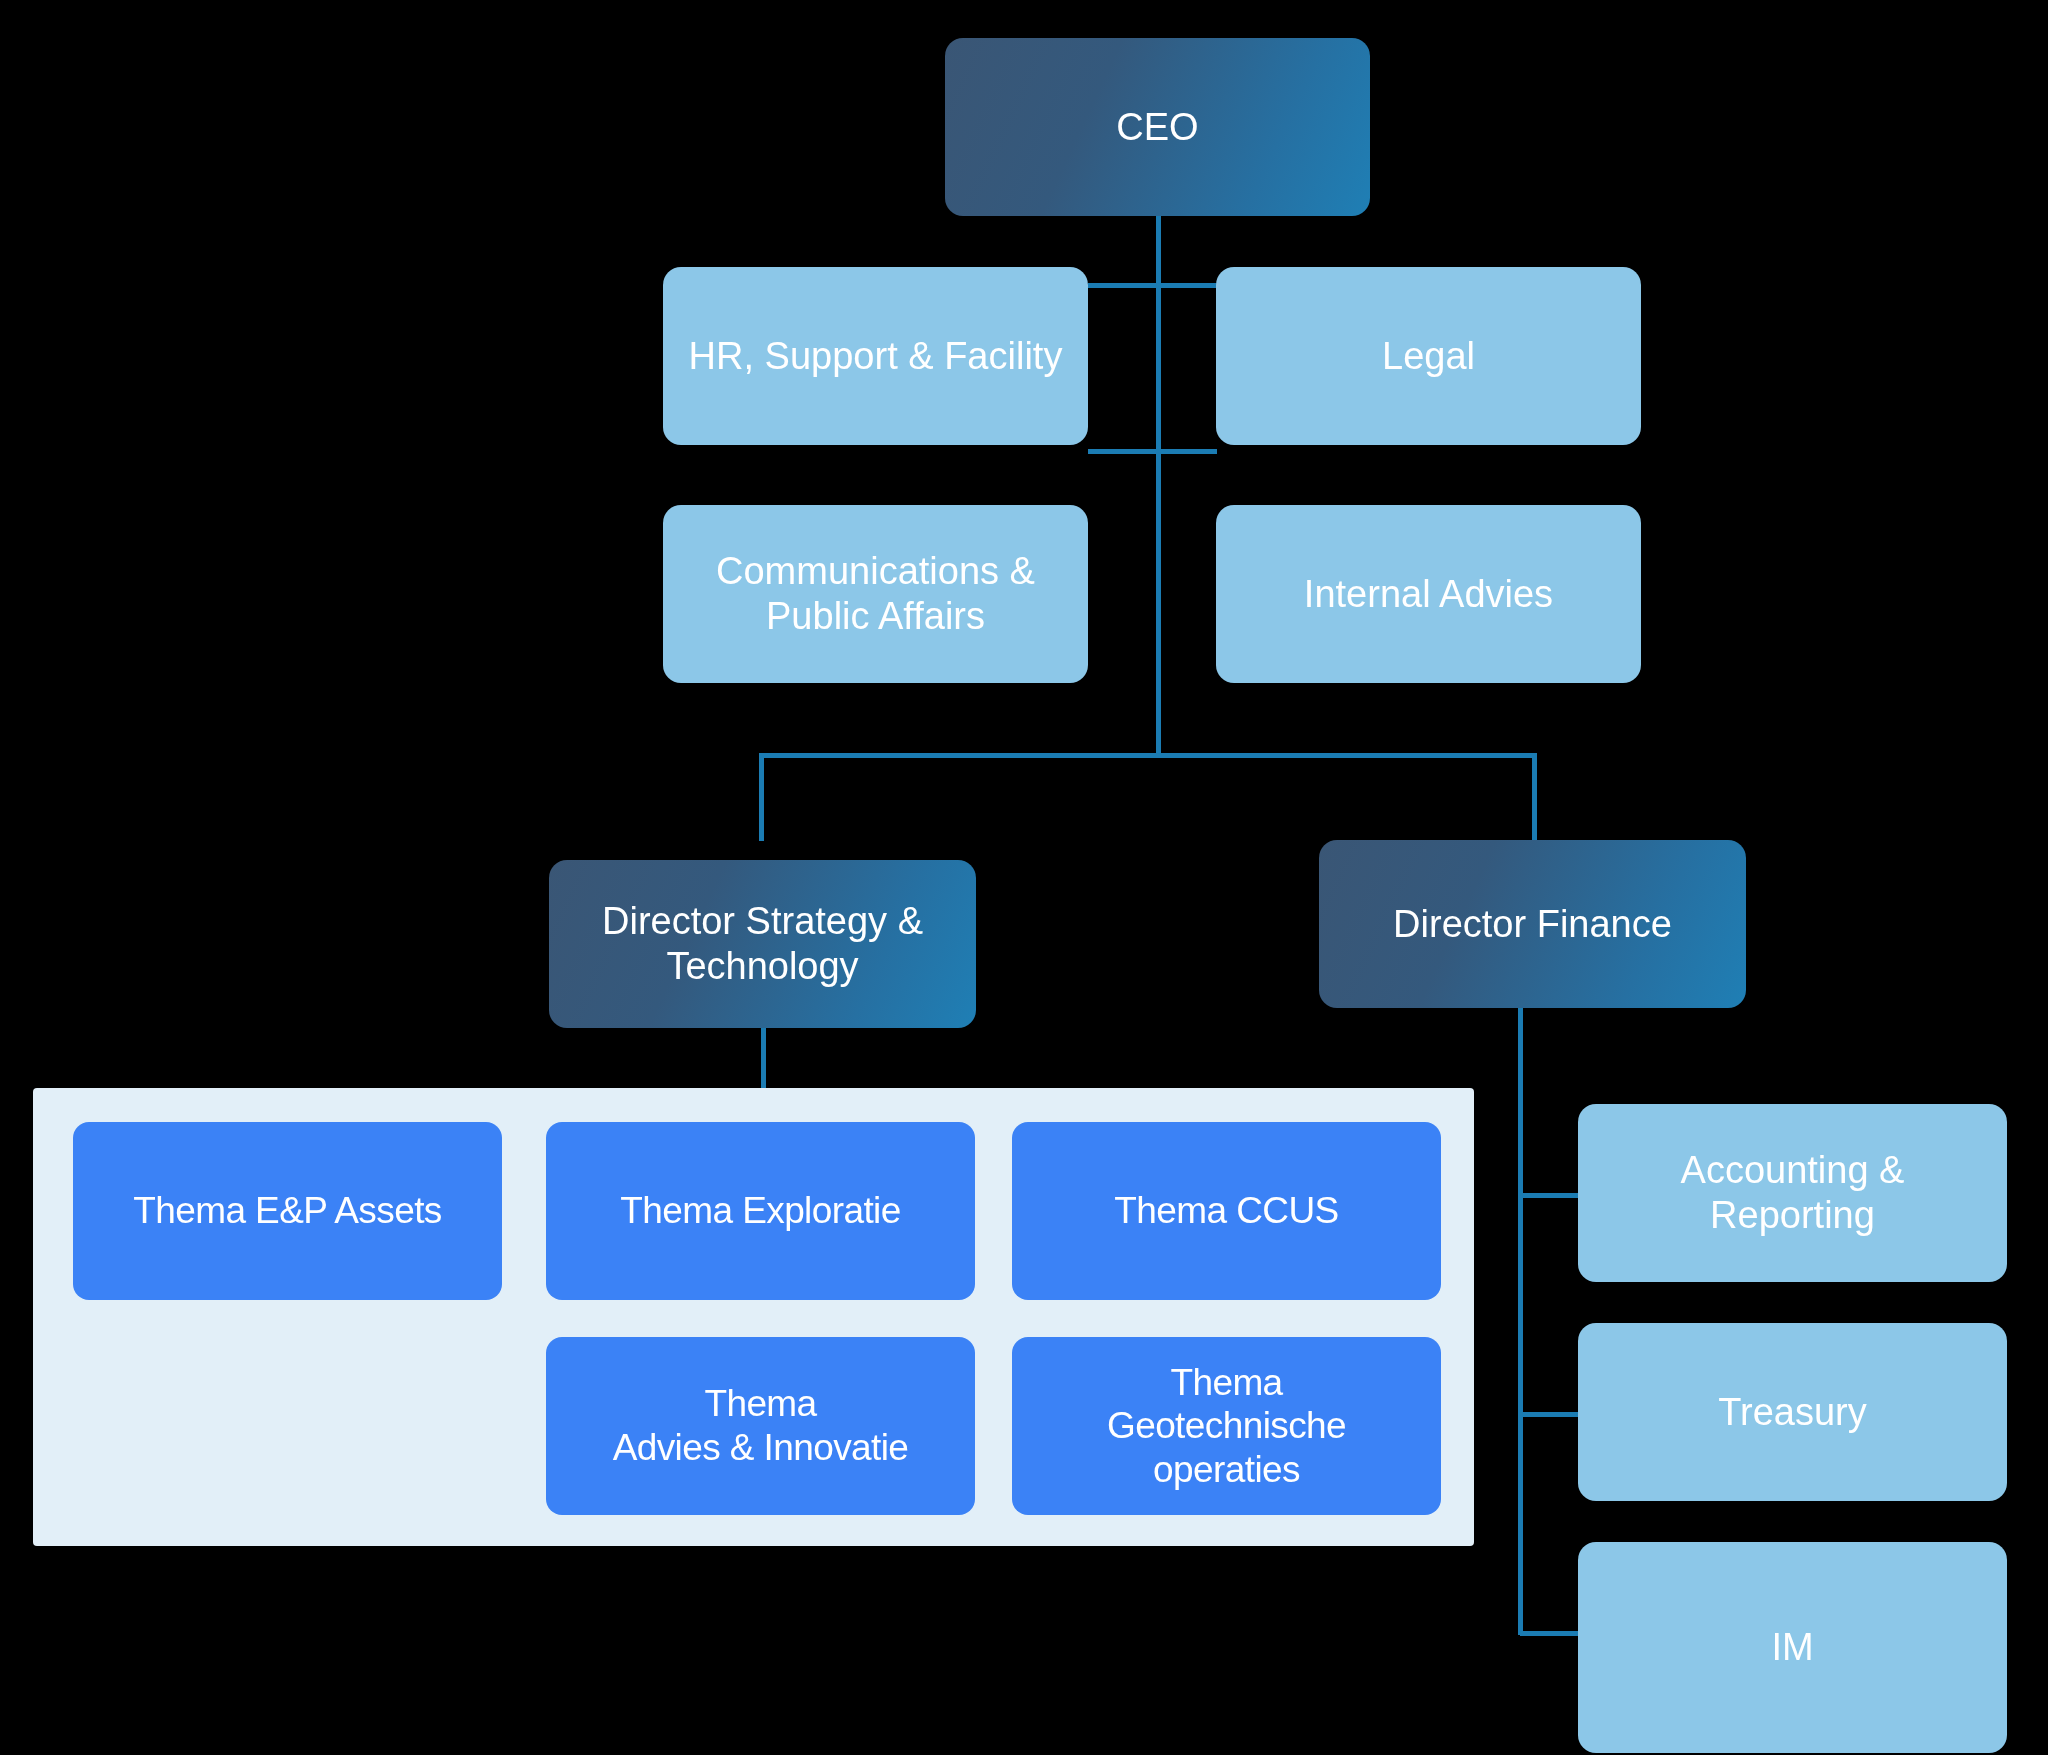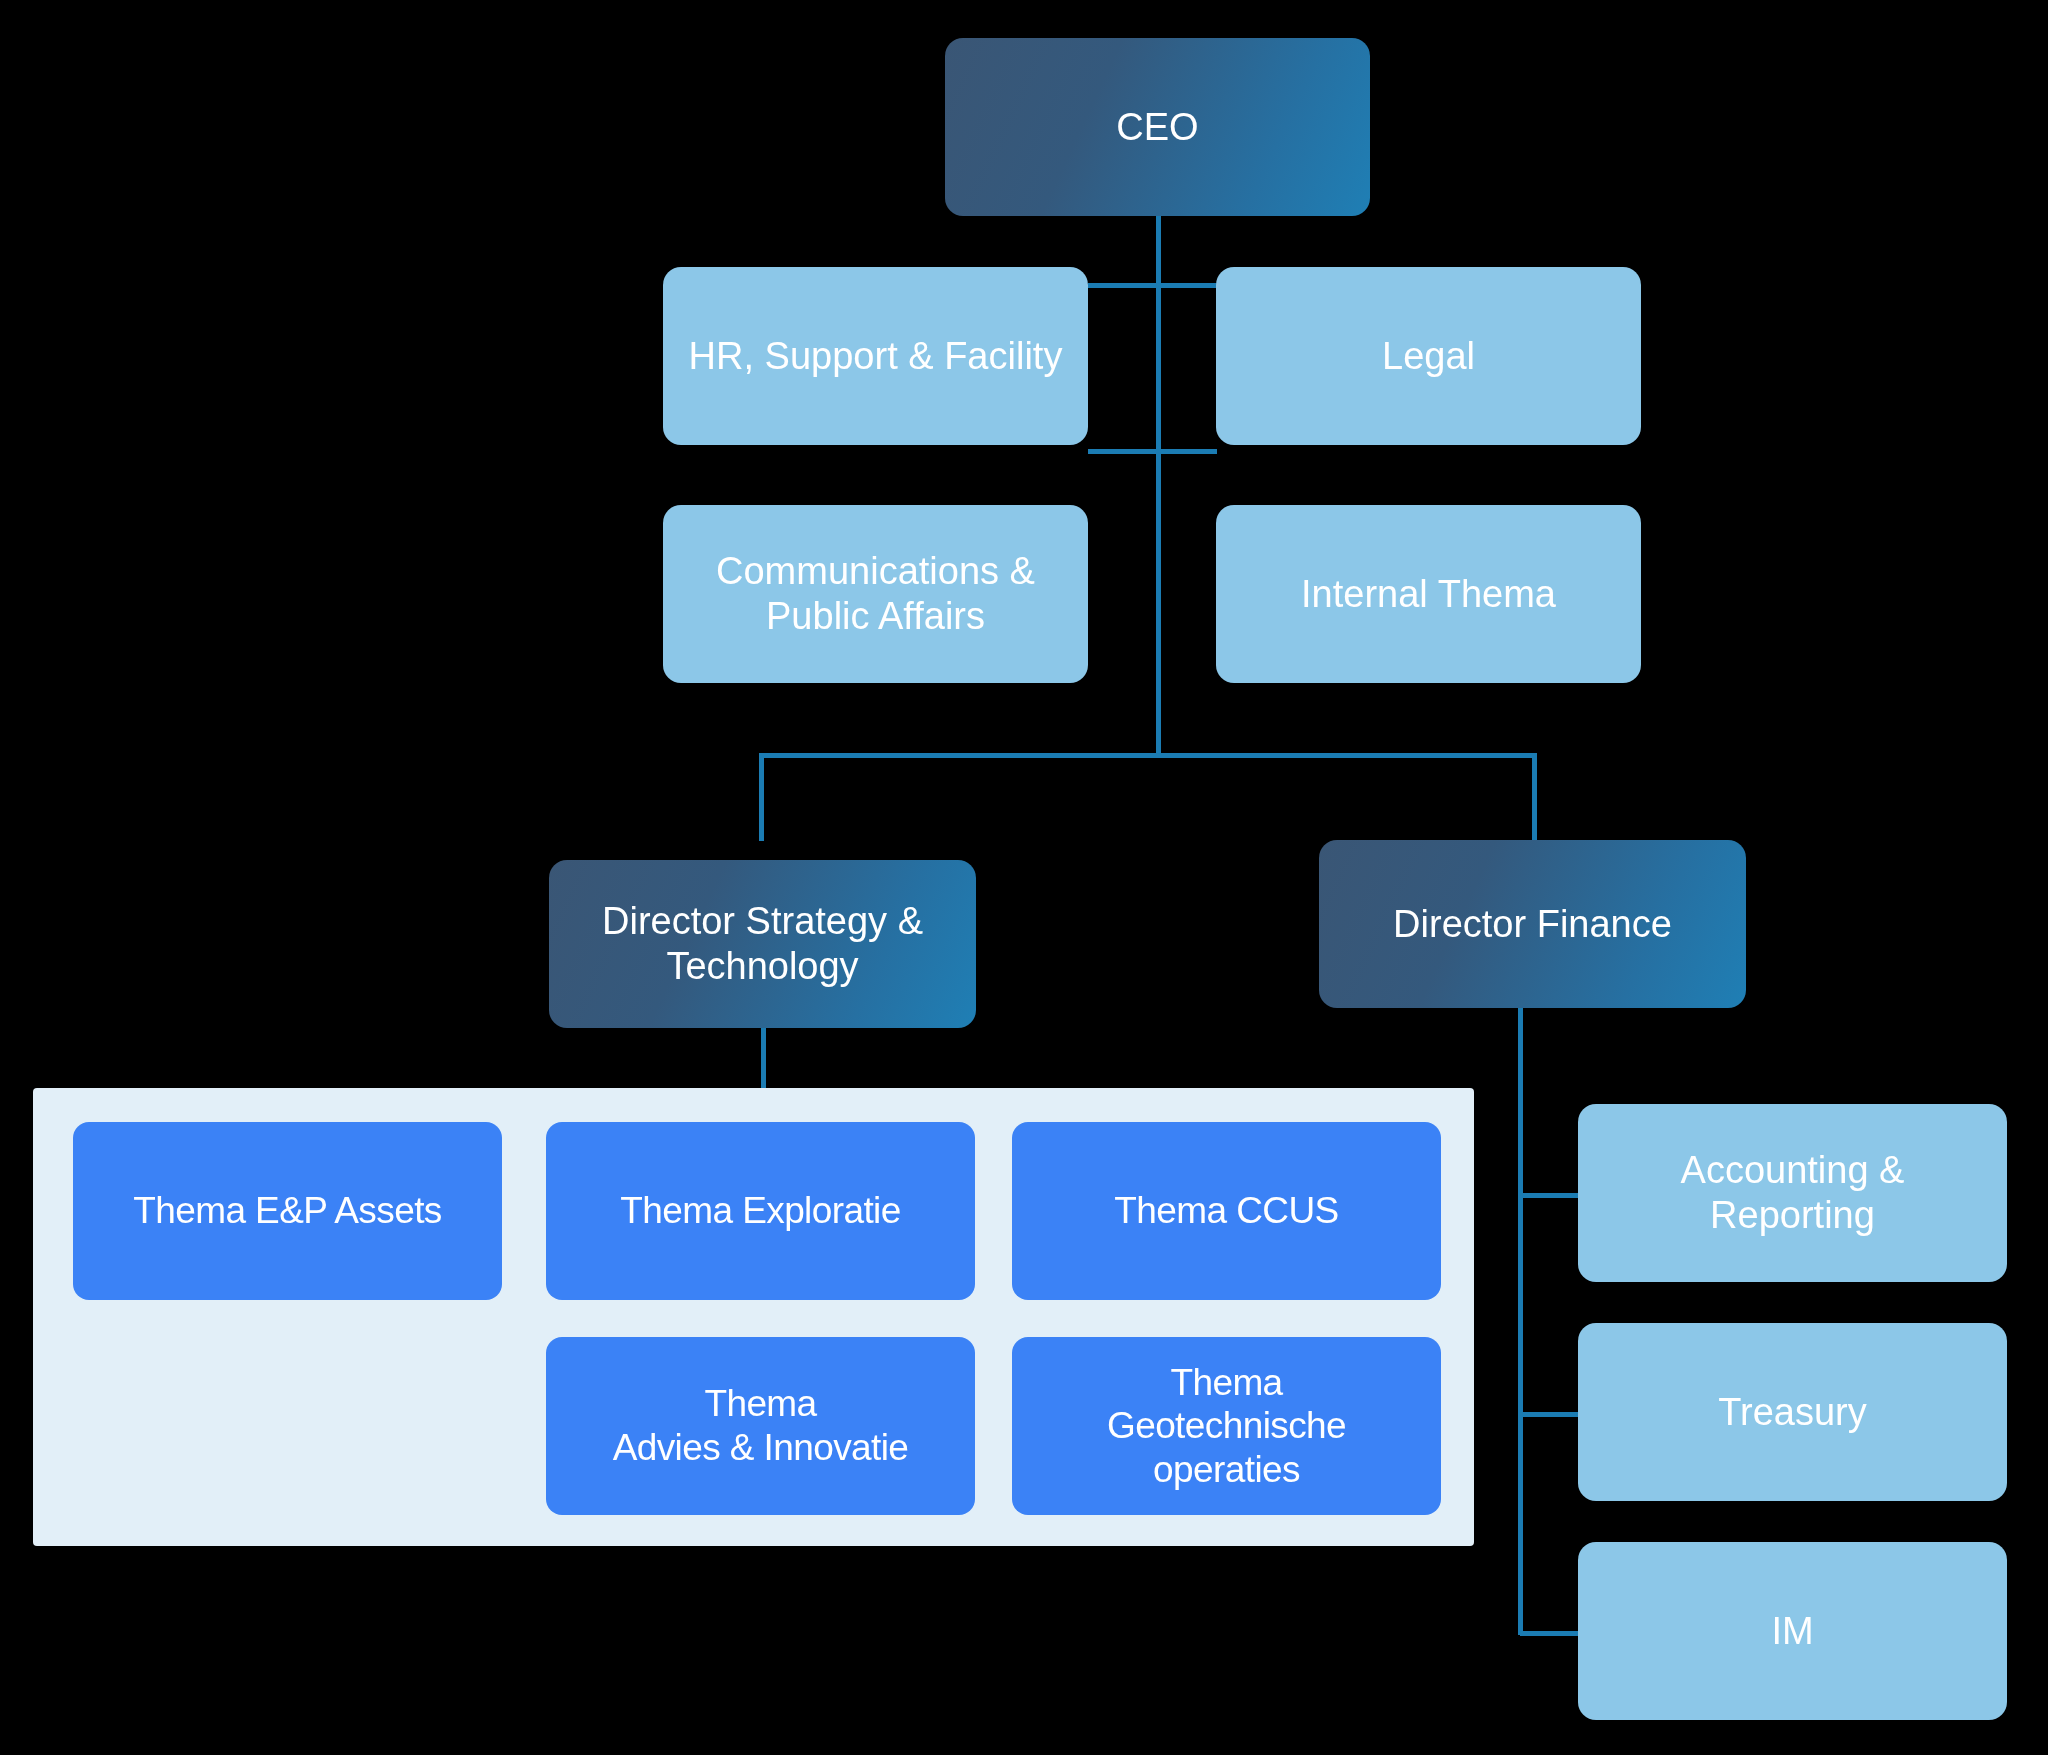--- a/index.html
+++ b/index.html
@@ -108,21 +108,21 @@
   <div class="node dept" style="left:1216px; top:267px; width:425px; height:178px;">
     <span class="label">Legal</span>
   </div>
 
   <div class="node dept" style="left:663px; top:505px; width:425px; height:178px;">
     <span class="label">Communications &amp;
 Public Affairs</span>
   </div>
 
   <div class="node dept" style="left:1216px; top:505px; width:425px; height:178px;">
-    <span class="label">Internal Thema</span>
+    <span class="label">Internal Advies</span>
   </div>
 
   <div class="node exec" style="left:549px; top:860px; width:427px; height:168px;">
     <span class="label">Director Strategy &amp;
 Technology</span>
   </div>
 
   <div class="node exec" style="left:1319px; top:840px; width:427px; height:168px;">
     <span class="label">Director Finance</span>
   </div>
@@ -154,17 +154,17 @@
   </div>
 
   <div class="node fin" style="left:1578px; top:1104px; width:429px; height:178px;justify-content:flex-end;">
     <span class="label">Accounting &amp; Reporting</span>
   </div>
 
   <div class="node fin" style="left:1578px; top:1323px; width:429px; height:178px;">
     <span class="label">Treasury</span>
   </div>
 
-  <div class="node fin" style="left:1578px; top:1542px; width:429px; height:178px;">
+  <div class="node fin" style="left:1578px; top:1542px; width:429px; height:211px;">
     <span class="label">IM</span>
   </div>
 
 </div>
 
 </body></html>

